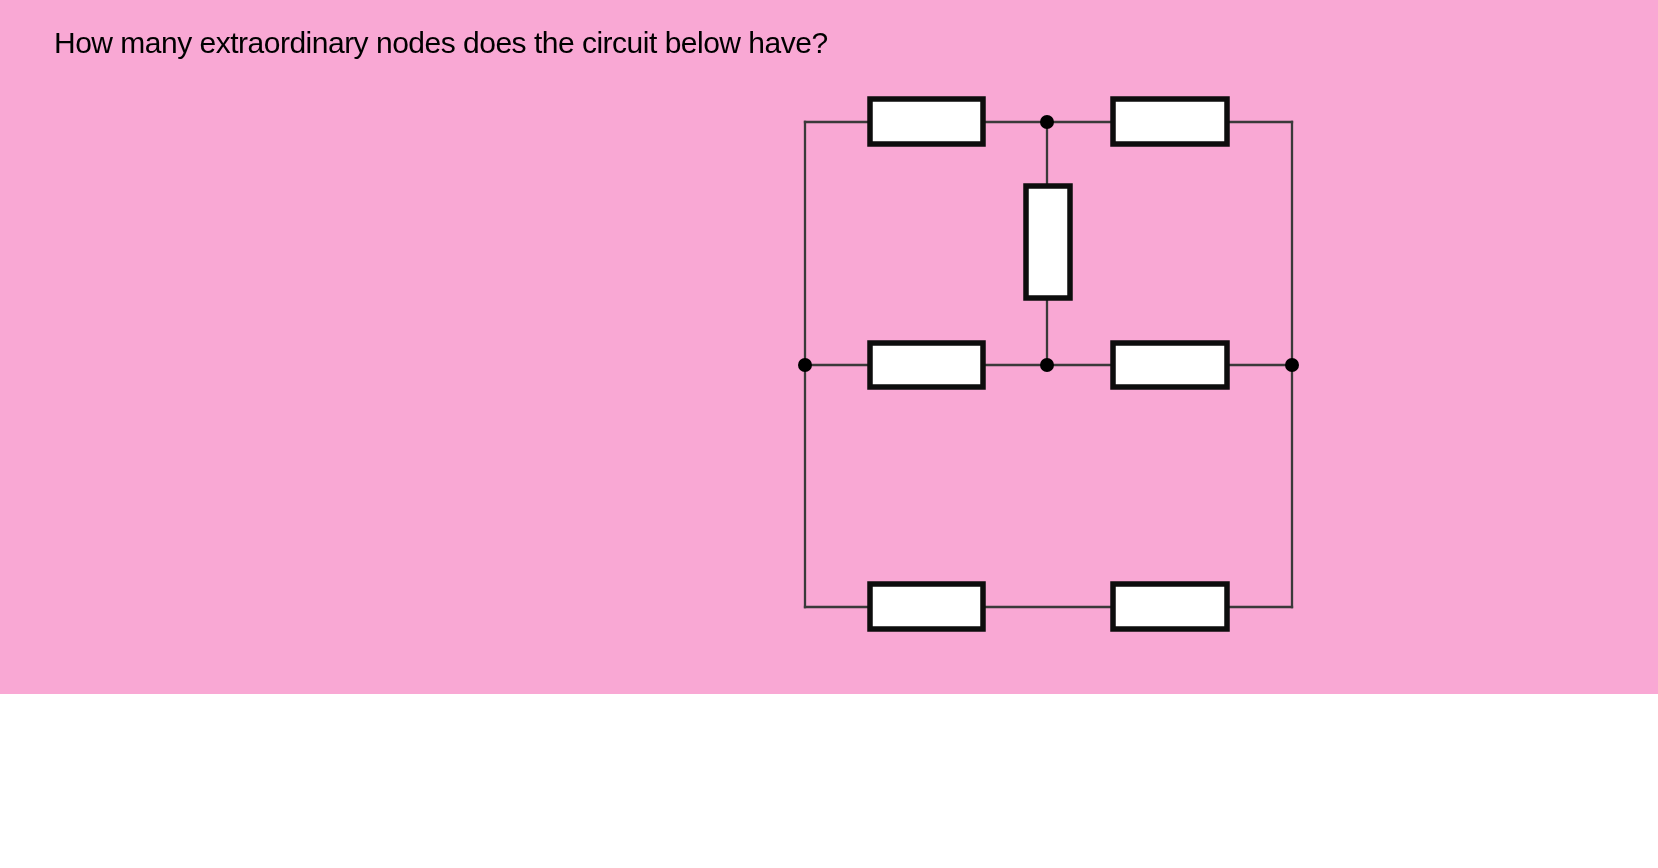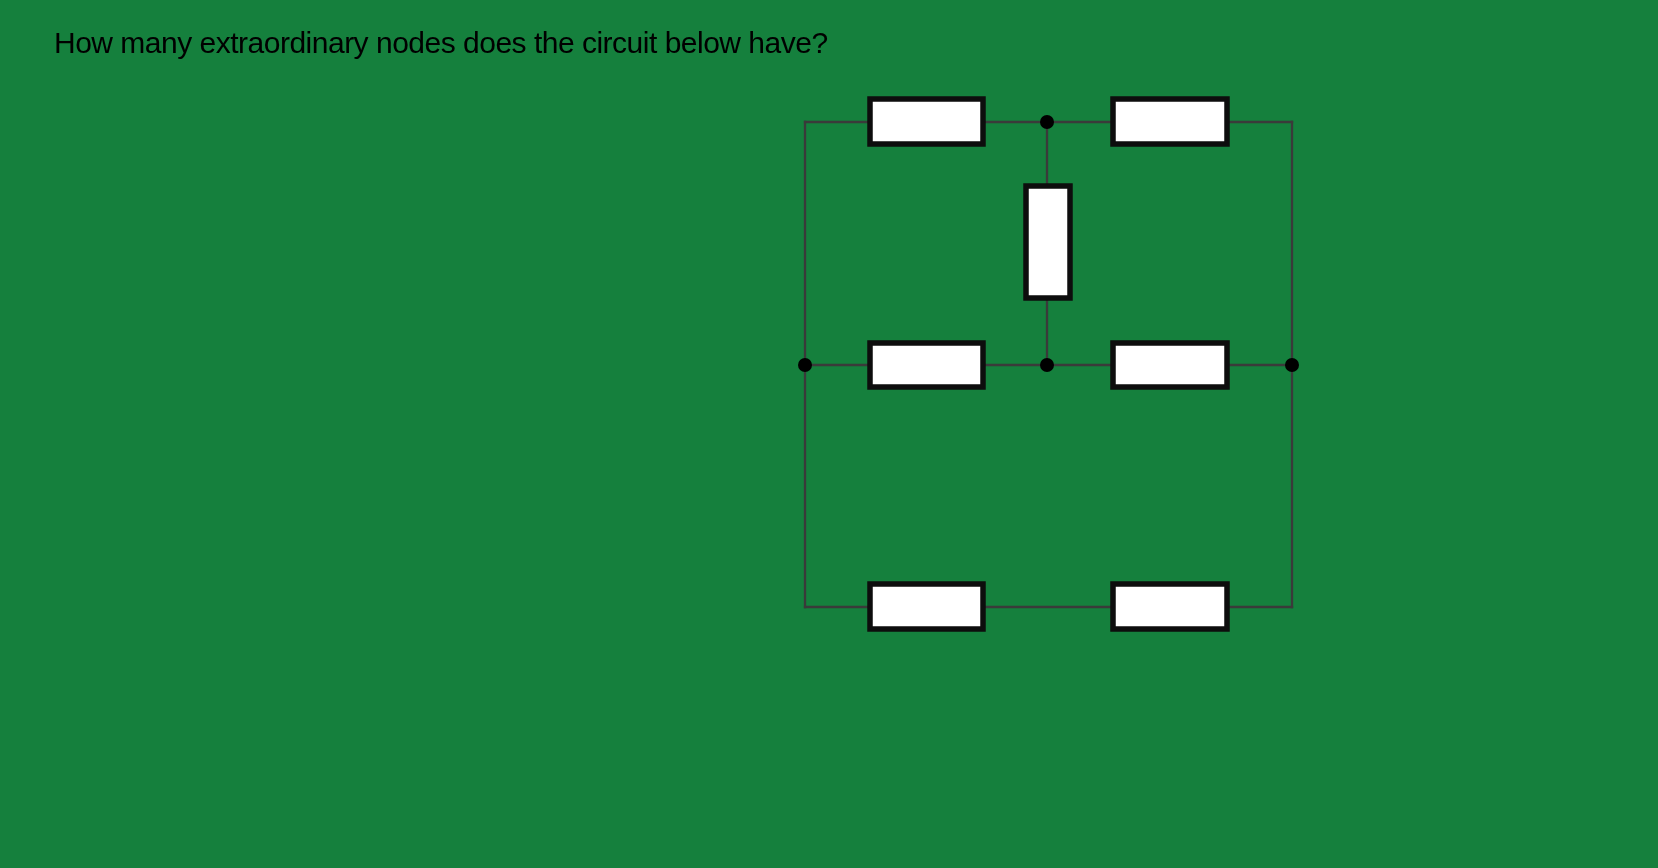--- a/index.html
+++ b/index.html
@@ -7,22 +7,22 @@
     padding: 0;
     background: #ffffff;
     width: 1658px;
     height: 868px;
     overflow: hidden;
     font-family: "Liberation Sans", "DejaVu Sans", sans-serif;
   }
   .page {
     position: relative;
     width: 1658px;
-    height: 868px;
-    background: #15803d;
+    height: 694px;
+    background: #f9a8d4;
   }
   .question {
     position: absolute;
     left: 54px;
     top: 26px;
     font-size: 30px;
     line-height: 1.1;
     letter-spacing: -0.5px;
     color: #000000;
     white-space: nowrap;

